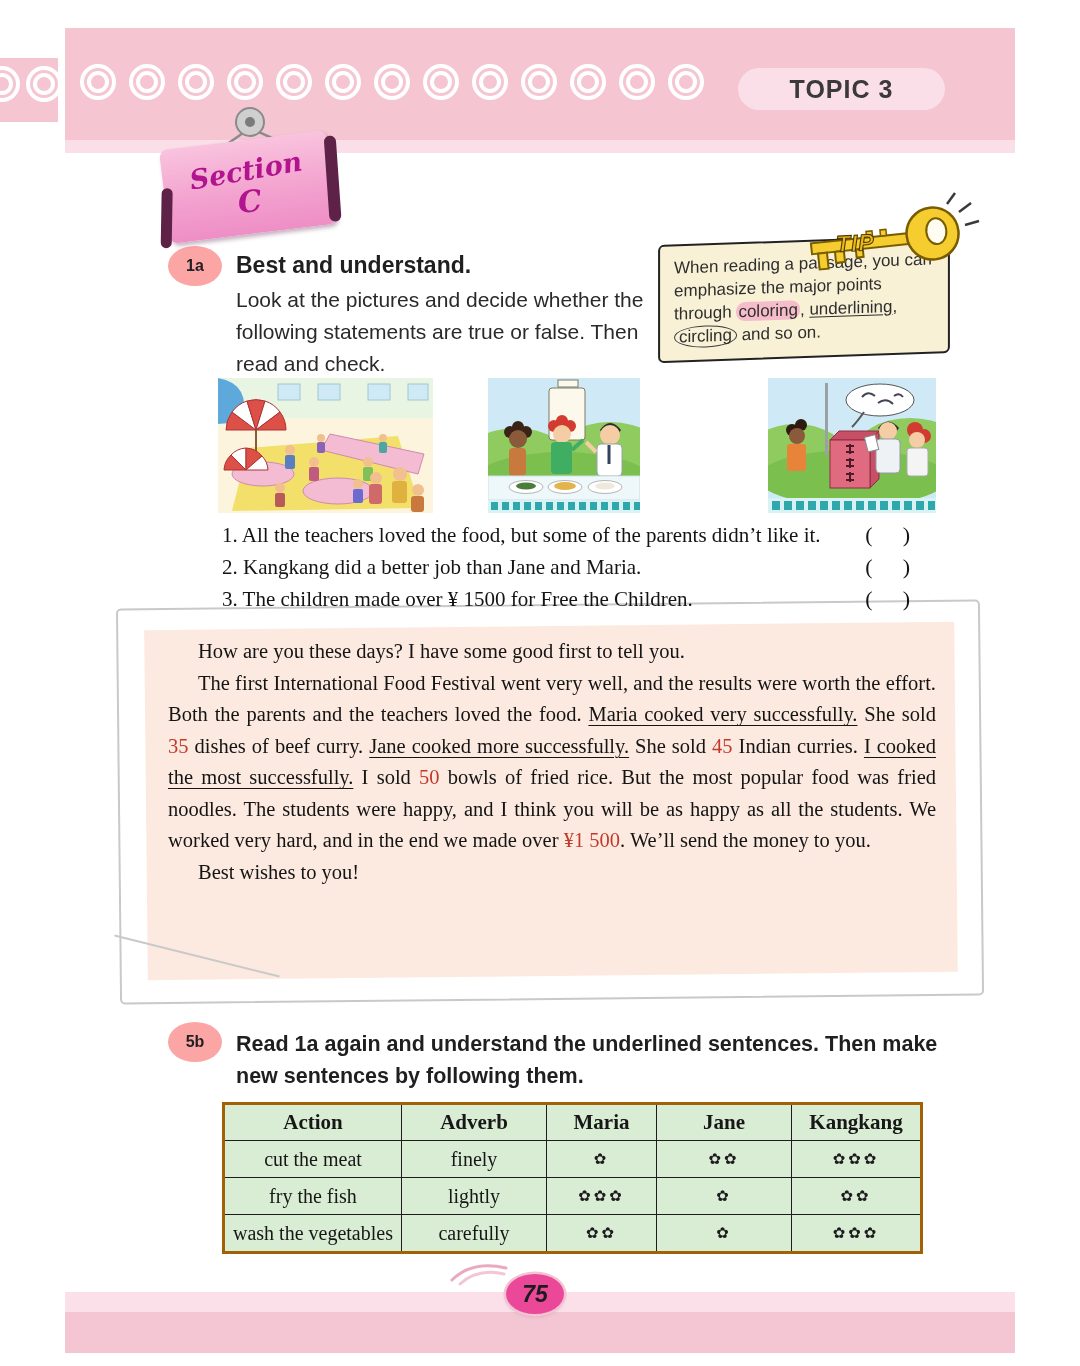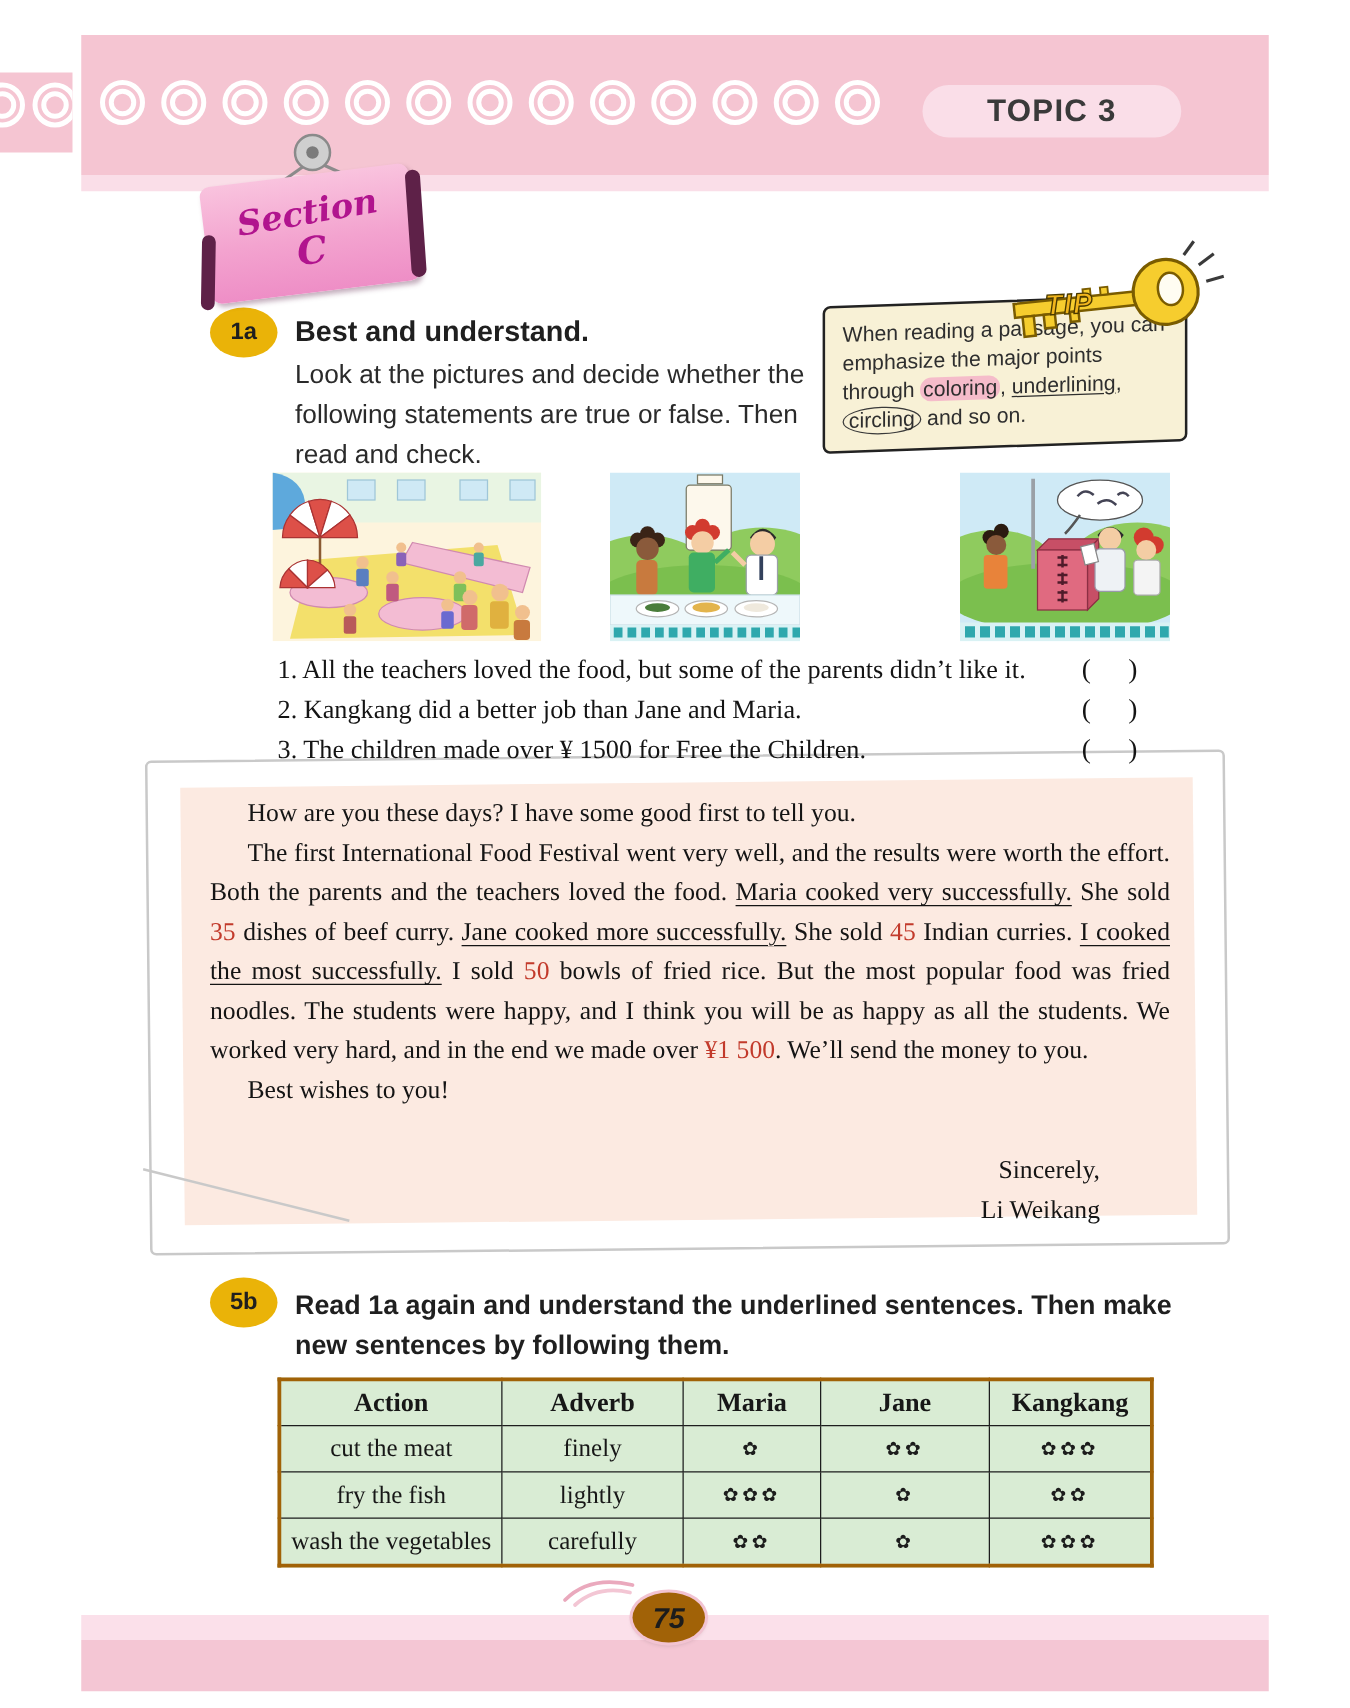--- a/index.html
+++ b/index.html
@@ -26,22 +26,22 @@
         background:linear-gradient(180deg,#f9c3de 0%,#f3a3cf 55%,#ee8ec6 100%);
         transform:rotate(-7deg);box-shadow:2px 3px 4px rgba(90,30,70,.35);
         display:flex;flex-direction:column;align-items:center;justify-content:center;}
   .sign::before{content:"";position:absolute;right:-7px;top:6px;width:12px;height:86px;border-radius:6px;background:#5e2148;transform:rotate(3deg);}
   .sign::after{content:"";position:absolute;left:-6px;bottom:-4px;width:11px;height:60px;border-radius:6px;background:#5e2148;transform:rotate(8deg);}
   .sign-line1{font-family:"DejaVu Serif",serif;font-style:italic;font-weight:700;font-size:27px;color:#b1148e;transform:rotate(-3deg);}
   .sign-line2{font-family:"DejaVu Serif",serif;font-style:italic;font-weight:700;font-size:30px;color:#b1148e;margin-top:-2px;}
   .pin-svg{position:absolute;left:0;top:0;}
 
   
-  .badge{position:absolute;width:54px;height:40px;background:#eab308;border-radius:50%;
-         display:flex;align-items:center;justify-content:center;font-weight:700;font-size:19px;color:#1f1f1f;z-index:2;}
+  .badge{position:absolute;width:54px;height:40px;background:#fca5a5;border-radius:50%;
+         display:flex;align-items:center;justify-content:center;font-weight:700;font-size:16px;color:#1f1f1f;z-index:2;}
   .badge-1a{left:168px;top:246px;}
   .badge-1b{left:168px;top:1022px;}
   .h-1a{position:absolute;left:236px;top:252px;font-size:23px;font-weight:700;}
   .p-1a{position:absolute;left:236px;top:284px;width:428px;font-size:21px;line-height:32px;color:#2a2a2a;}
   .h-1b{position:absolute;left:236px;top:1028px;width:706px;font-size:21.5px;font-weight:700;line-height:32px;}
 
   
   .tipbox{position:absolute;left:658px;top:240px;width:292px;height:118px;background:#f8f1d6;
           border:2.5px solid #222;border-radius:6px;transform:rotate(-2deg) skewX(-2deg);z-index:2;
           padding:10px 12px 8px 14px;box-sizing:border-box;font-size:17px;line-height:23px;color:#2e2e2e;}
@@ -85,21 +85,21 @@
        font-family:"Liberation Serif",serif;color:#171717;background:#d9ecd4;
        border:3px solid #a16207;table-layout:fixed;}
   .tbl th,.tbl td{border:1.6px solid #1d1d1d;text-align:center;vertical-align:middle;}
   .tbl th{font-size:21px;font-weight:700;height:33px;}
   .tbl td{height:34px;font-size:20px;}
   .tbl td.stars{font-family:"DejaVu Sans",sans-serif;font-size:15px;letter-spacing:3px;color:#1c1c1c;}
 
   
   .foot-light{position:absolute;left:65px;top:1292px;width:950px;height:20px;background:#fbe0ea;z-index:1;}
   .foot-deep{position:absolute;left:65px;top:1312px;width:950px;height:41px;background:#f4c6d4;z-index:1;}
-  .pagenum{position:absolute;left:506px;top:1274px;width:58px;height:40px;background:#a16207;border-radius:50%;
+  .pagenum{position:absolute;left:506px;top:1274px;width:58px;height:40px;background:#ec4899;border-radius:50%;
            box-shadow:0 0 0 2.5px #f2c3d2,0 2px 4px rgba(0,0,0,.18);z-index:3;
            display:flex;align-items:center;justify-content:center;
            font-style:italic;font-weight:700;font-size:23px;color:#1c1c1c;}
   .swirl{position:absolute;left:448px;top:1256px;z-index:2;}
 </style>
 </head>
 <body>
 
 <div class="page">
 
@@ -340,24 +340,20 @@
 
   <div class="sheet">
     <div class="sheet-inner"></div>
   </div>
   <div class="sheet-fold"></div>
   <div class="letter-body">
       <p class="lpar ind"><span>How are you these days? I have some good first to tell you.</span></p>
       <p class="lpar ind"><span>The first International Food Festival went very well, and the results were worth the effort. Both the parents and the teachers loved the food. </span><span class="seg-underline">Maria cooked very successfully.</span><span> She sold </span><span class="seg-red">35</span><span> dishes of beef curry. </span><span class="seg-underline">Jane cooked more successfully.</span><span> She sold </span><span class="seg-red">45</span><span> Indian curries. </span><span class="seg-underline">I cooked the most successfully.</span><span> I sold </span><span class="seg-red">50</span><span> bowls of fried rice. But the most popular food was fried noodles. The students were happy, and I think you will be as happy as all the students. We worked very hard, and in the end we made over </span><span class="seg-red">¥1 500</span><span>. We’ll send the money to you.</span></p>
       <p class="lpar ind"><span>Best wishes to you!</span></p>
     </div>
-  <div class="signoff">
-    <div>Sincerely,</div>
-    <div>Li Weikang</div>
-  </div>
 
   <div class="badge badge-1b">5b</div>
   <div class="h-1b">Read 1a again and understand the underlined sentences. Then make new sentences by following them.</div>
 
   <table class="tbl">
     <colgroup>
         <col style="width:178px">
         <col style="width:145px">
         <col style="width:110px">
         <col style="width:135px">

